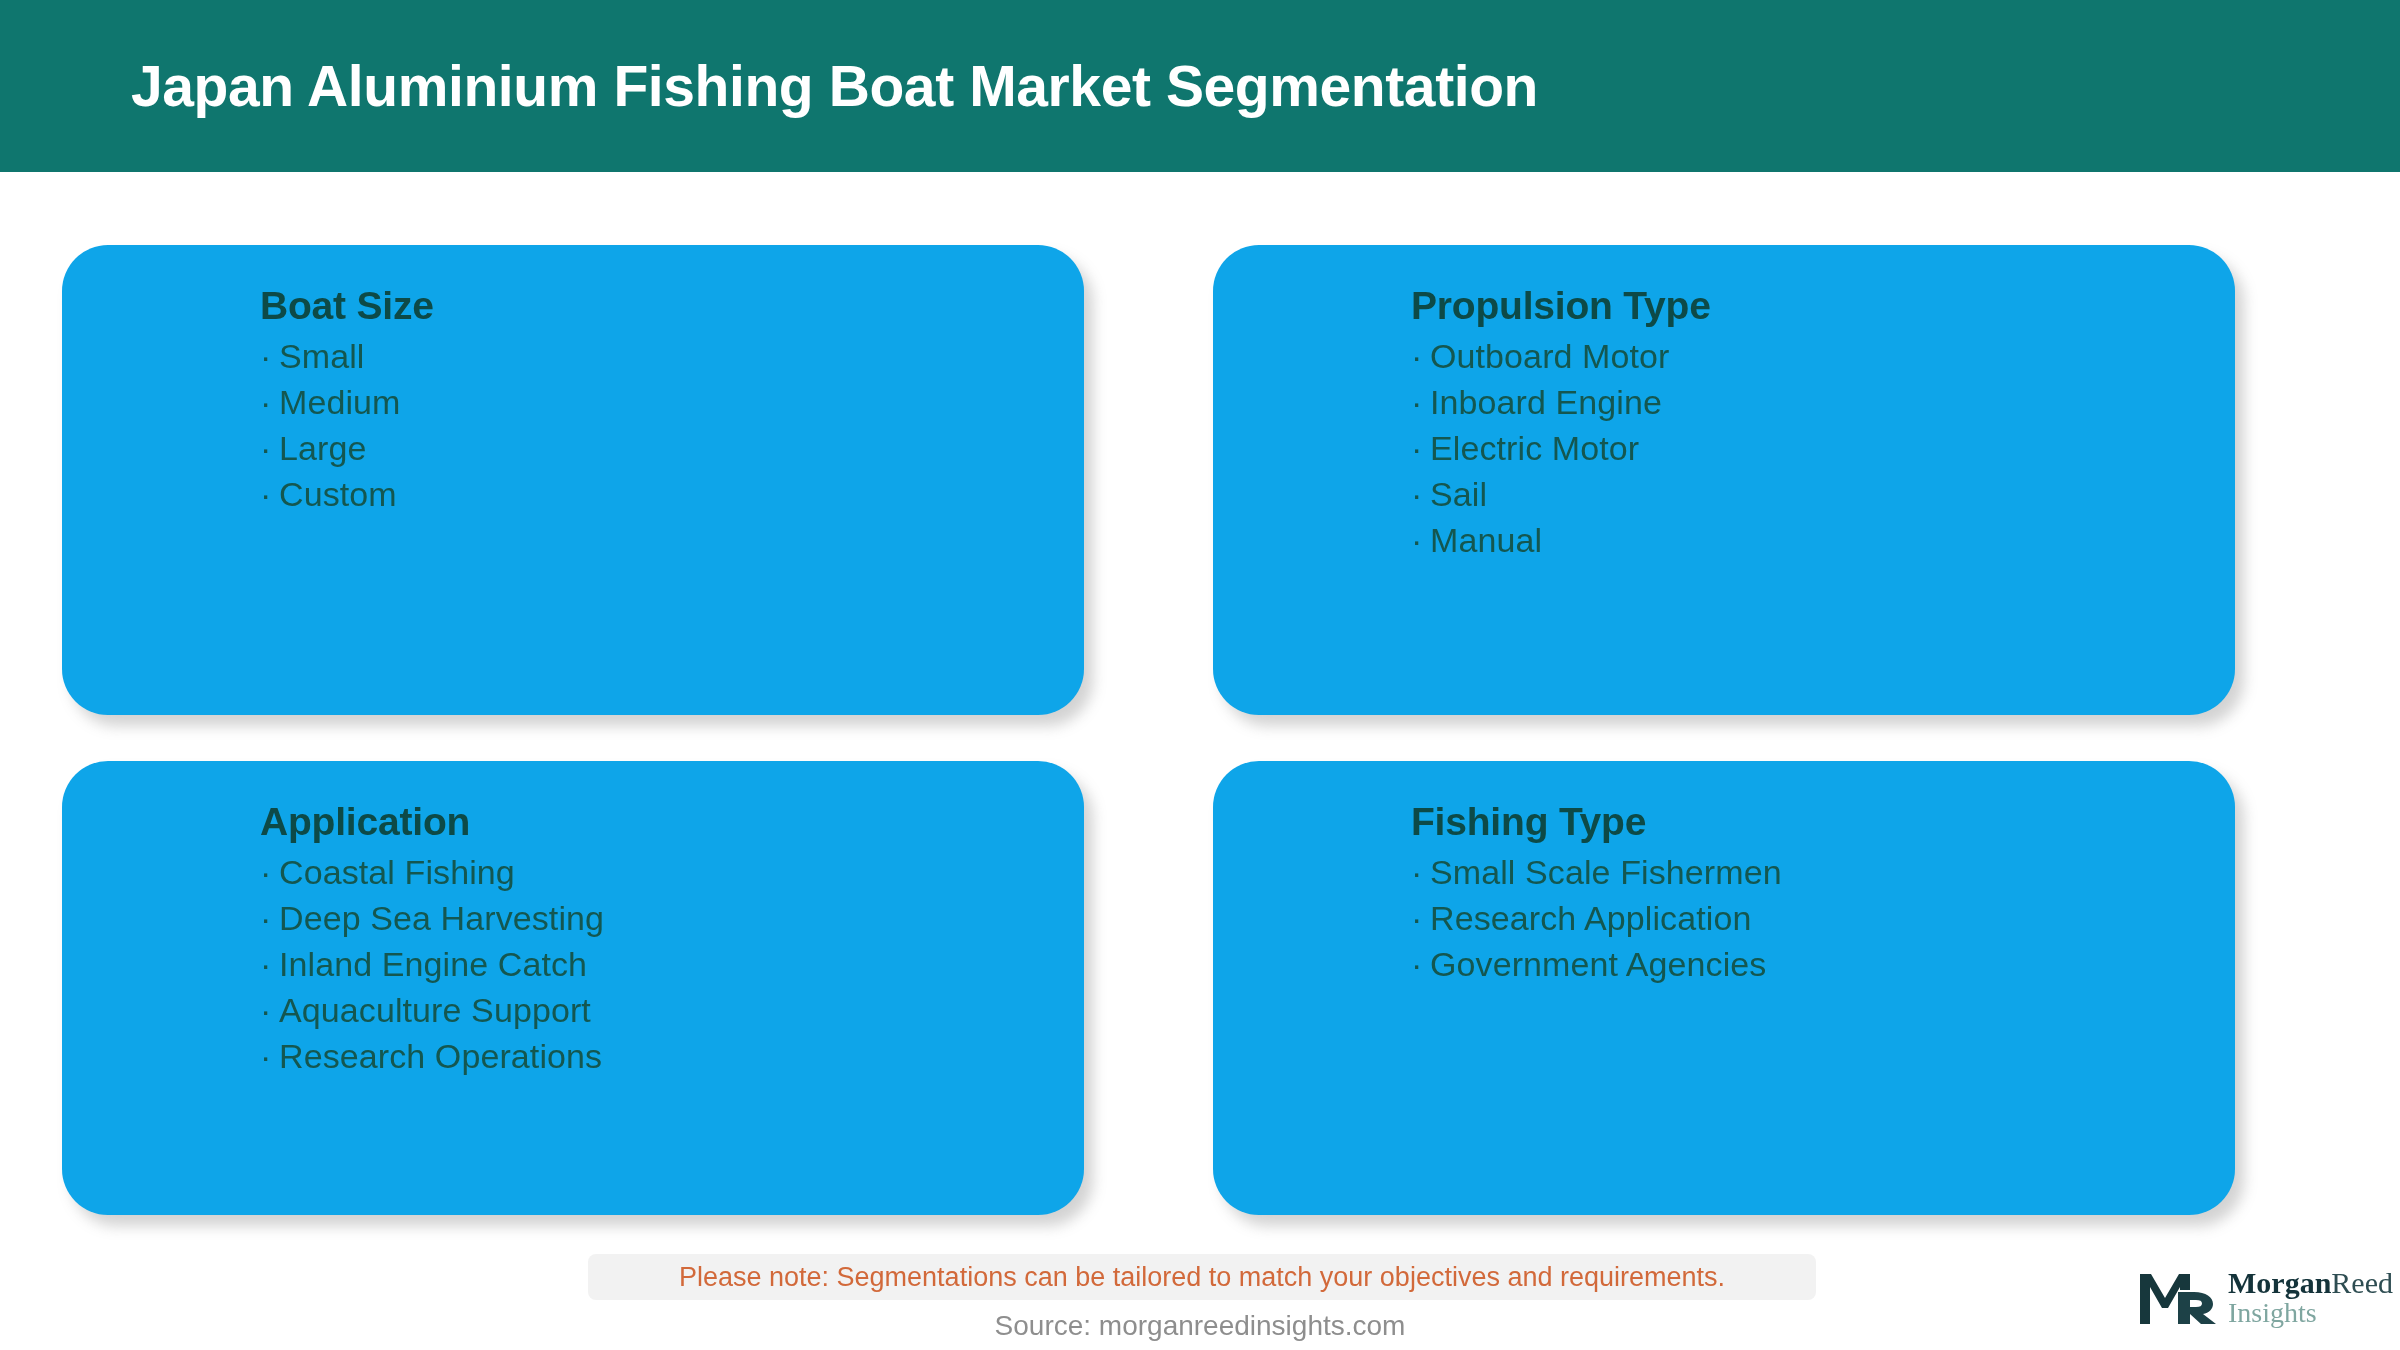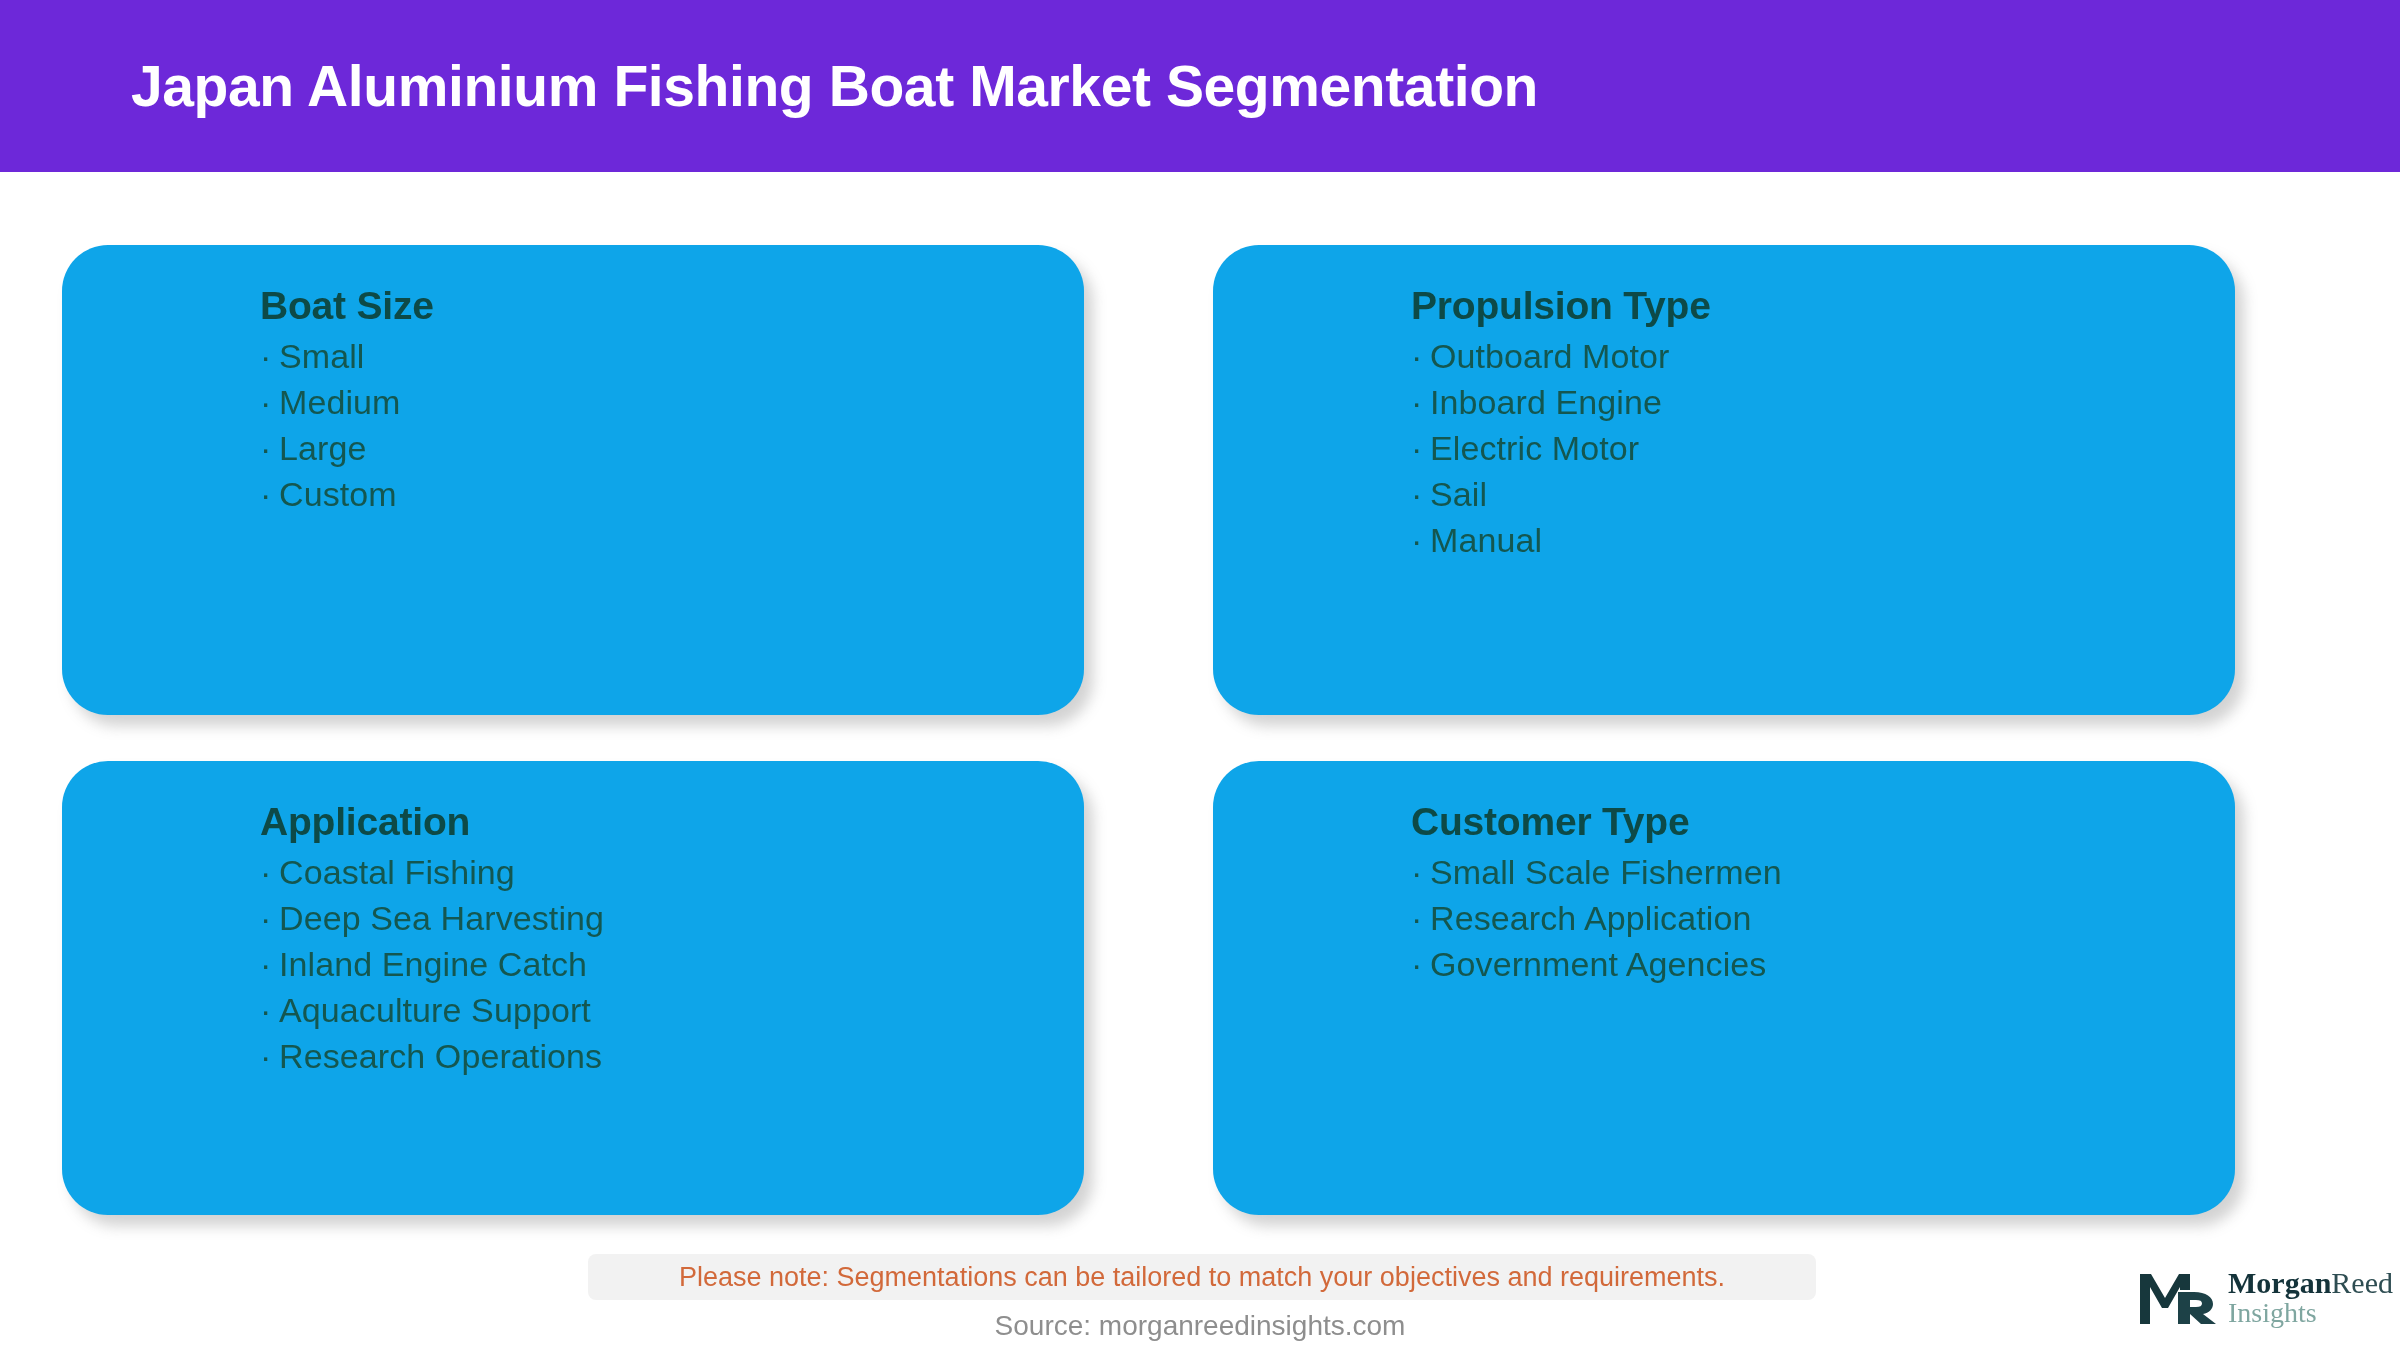--- a/index.html
+++ b/index.html
@@ -19,21 +19,21 @@
     background: #ffffff;
   }
 
   
   .header-bar {
     position: absolute;
     left: 0;
     top: 0;
     width: 2400px;
     height: 172px;
-    background: #6d28d9;
+    background: #0f766e;
     display: flex;
     align-items: center;
   }
 
   .header-title {
     margin-left: 131px;
     color: #ffffff;
     font-size: 57px;
     font-weight: bold;
     letter-spacing: -0.4px;
@@ -213,21 +213,21 @@
           <li><span class="bullet">·</span><span>Deep Sea Harvesting</span></li>
           <li><span class="bullet">·</span><span>Inland Engine Catch</span></li>
           <li><span class="bullet">·</span><span>Aquaculture Support</span></li>
           <li><span class="bullet">·</span><span>Research Operations</span></li>
         </ul>
       </div>
     </div>
 
     <div class="card card-r1c1">
       <div class="card-inner">
-        <div class="card-title">Customer Type</div>
+        <div class="card-title">Fishing Type</div>
         <ul class="card-list">
           <li><span class="bullet">·</span><span>Small Scale Fishermen</span></li>
           <li><span class="bullet">·</span><span>Research Application</span></li>
           <li><span class="bullet">·</span><span>Government Agencies</span></li>
         </ul>
       </div>
     </div>
 
   </div>
 

